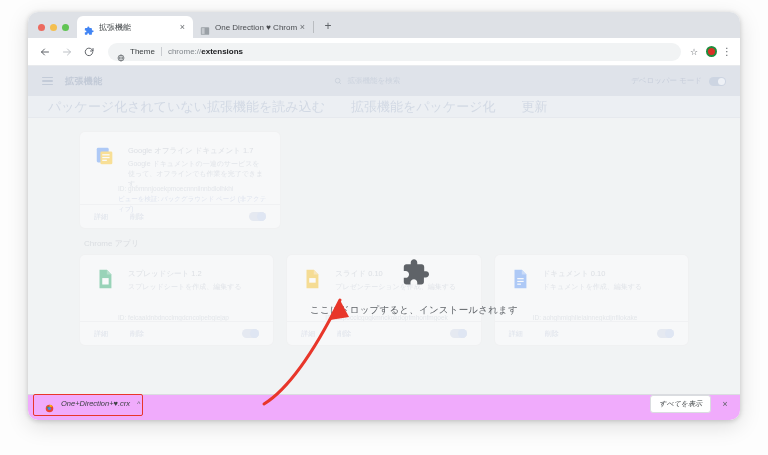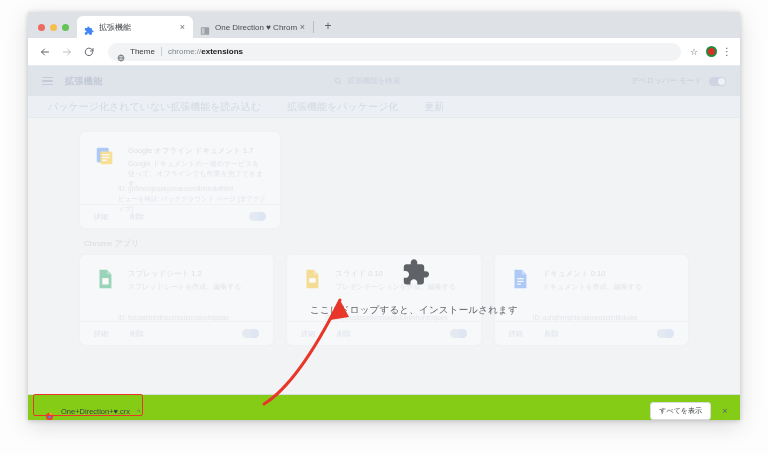--- a/index.html
+++ b/index.html
@@ -7,21 +7,21 @@
     width:768px;height:455px;overflow:hidden;
     background:#ffffff;
     font-family:"Liberation Sans","DejaVu Sans",sans-serif;
     -webkit-font-smoothing:antialiased;
   }
   .screen{position:relative;width:768px;height:455px;background:#fdfdfd;}
 
   
   .window{
     position:absolute;left:28px;top:12px;width:712px;height:408px;
-    background:#ffffff;border-radius:0;
+    background:#ffffff;border-radius:10px;
     box-shadow:0 1px 5px rgba(0,0,0,.18),0 6px 22px rgba(0,0,0,.13);
     overflow:hidden;
   }
 
   
   .tabstrip{
     position:relative;height:26px;background:#dee1e6;
     display:flex;align-items:flex-end;padding-left:6px;
   }
   .traffic{display:flex;align-items:center;gap:5px;padding:0 8px 7px 4px;}
@@ -99,21 +99,21 @@
   }
   .toggle i{
     position:absolute;right:1px;top:1px;width:7px;height:7px;border-radius:50%;
     background:#eef1f6;
   }
 
   .ext-subbar{
     height:22px;background:#eceff3;display:flex;align-items:center;gap:26px;
     padding:0 20px;box-sizing:border-box;border-bottom:1px solid #e6e9ee;
   }
-  .ext-subbar span{font-size:10px;color:#d2d9e4;}
+  .ext-subbar span{font-size:13px;color:#d2d9e4;}
 
   .sec-title{font-size:8px;color:#dadde1;padding:10px 0 6px 56px;}
 
   .cards-row{display:flex;gap:14px;padding:0 52px;box-sizing:border-box;}
   .card{
     background:#f7f8f9;border-radius:5px;box-sizing:border-box;
     box-shadow:0 0 0 1px #f0f1f2;
   }
   .card.ext{width:200px;height:96px;position:relative;}
   .card.app{flex:1;height:90px;position:relative;}
@@ -146,23 +146,23 @@
   .dropzone{
     position:absolute;left:252px;top:180px;width:268px;height:80px;
     display:flex;flex-direction:column;align-items:center;justify-content:center;
     gap:11px;
   }
   .dropzone svg{width:34px;height:34px;}
   .drop-text{font-size:9.5px;color:#5f6368;letter-spacing:.2px;}
 
   
   .shelf{
-    position:absolute;left:0;bottom:0;width:100%;height:26px;background:#84cc16;
-    border-top:1px solid #dadce0;display:flex;align-items:flex-end;
-    padding:0 10px;box-sizing:border-box;
+    position:absolute;left:0;bottom:0;width:100%;height:26px;background:#f0abfc;
+    border-top:1px solid #dadce0;display:flex;align-items:flex-start;
+    padding:0 10px;box-sizing:border-box;font-style:italic;
   }
   .dl-item{
     display:flex;align-items:center;gap:7px;height:17px;padding:0 7px;
     box-sizing:border-box;
   }
   .dl-ico{width:9px;height:9px;flex:0 0 9px;}
   .dl-name{font-size:7.5px;color:#3c4043;white-space:nowrap;}
   .dl-chev{font-size:7px;color:#5f6368;}
   .shelf-right{margin-left:auto;display:flex;align-items:center;gap:9px;}
   .showall{

